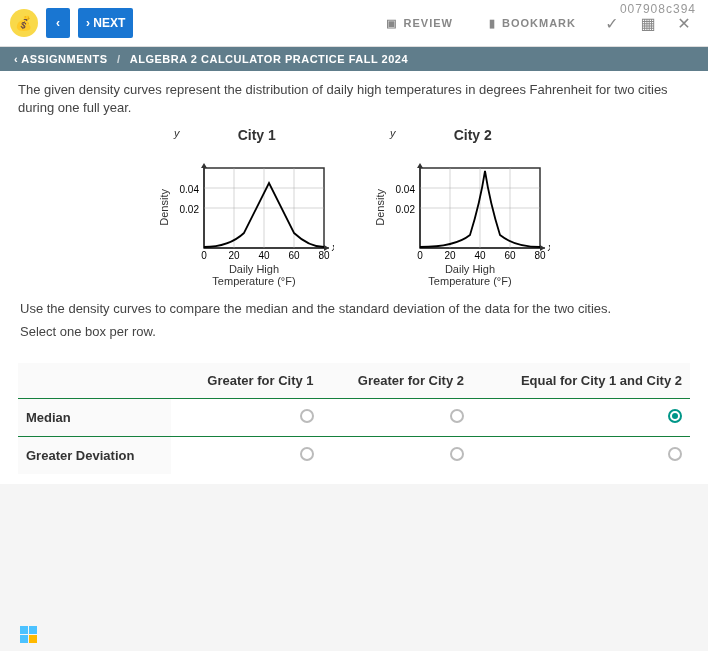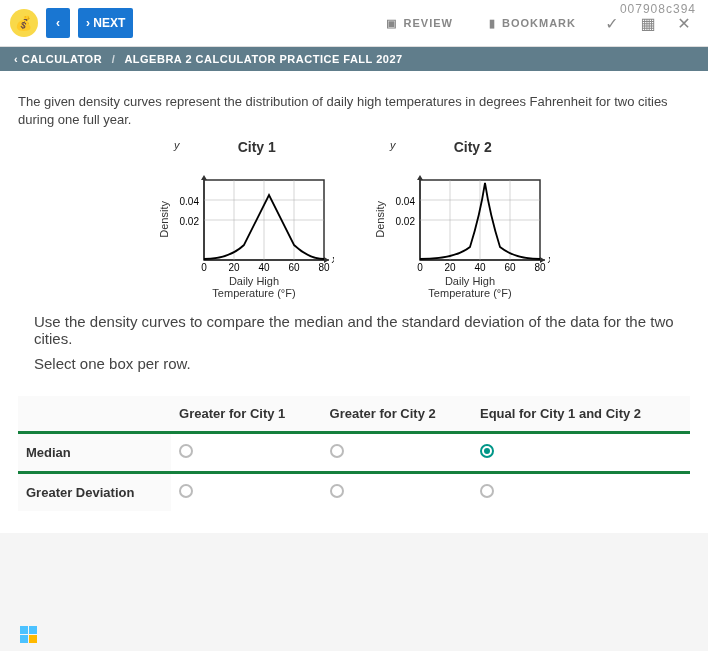--- a/index.html
+++ b/index.html
@@ -6,32 +6,32 @@
 body{width:708px;height:651px;background:#f5f5f5;overflow:hidden;position:relative}
 .topbar{display:flex;align-items:center;padding:8px 10px;background:#fff;gap:8px;border-bottom:1px solid #ddd}
 .logo{width:28px;height:28px;border-radius:50%;background:#f9d94a;display:flex;align-items:center;justify-content:center;font-size:14px}
 .navbtn{background:#1976d2;color:#fff;border:none;padding:8px 8px;font-size:12px;font-weight:bold;border-radius:2px;cursor:pointer}
 .navbtn.prev{padding:8px 10px}
 .topaction{display:flex;align-items:center;gap:6px;color:#888;font-size:11px;font-weight:bold;letter-spacing:1px;padding:6px 14px}
 .spacer{flex:1}
 .iconbtn{width:28px;height:28px;display:flex;align-items:center;justify-content:center;color:#888;cursor:pointer}
 .breadcrumb{background:#607d8b;color:#fff;padding:6px 14px;font-size:11px;font-weight:bold;letter-spacing:0.5px}
 .breadcrumb .sep{margin:0 6px;opacity:0.7}
-.content{padding:22px 18px;background:#fff;color:#333}
+.content{padding:10px 18px;background:#fff;color:#333}
 .problem{font-size:13px;color:#444;line-height:1.4;margin-bottom:4px}
 .charts{display:flex;justify-content:center;gap:40px;margin:10px 0 14px}
 .chart{display:flex;flex-direction:column;align-items:center}
 .chart-title{font-weight:bold;font-size:14px;margin-bottom:20px}
-.instruction{font-size:15px;color:#444;margin:8px 16px 4px}
+.instruction{font-size:13px;color:#444;margin:8px 2px 4px}
 .table-wrap{margin-top:24px}
 table{border-collapse:collapse;width:100%;font-size:13px;color:#333}
-th,td{padding:10px 8px;text-align:left}
+th,td{padding:10px 8px;text-align:right}
 th{font-weight:bold;background:#fafafa}
 td.rowlabel{text-align:left;font-weight:bold;background:#fafafa}
-tbody tr{border-top:3px solid #15803d}
+tbody tr{border-top:1px solid #15803d}
 .radio{width:14px;height:14px;border:2px solid #bbb;border-radius:50%;display:inline-block;position:relative}
 .radio.selected{border-color:#009688}
 .radio.selected::after{content:"";position:absolute;top:2px;left:2px;width:6px;height:6px;border-radius:50%;background:#009688}
 .header-id{position:absolute;top:2px;right:12px;font-size:12px;color:#999;letter-spacing:1px}
 .footer{position:absolute;bottom:8px;left:20px;display:flex;align-items:center;gap:12px}
 .win-icon{display:grid;grid-template-columns:8px 8px;grid-template-rows:8px 8px;gap:1px}
 .win-icon span:nth-child(1){background:#4cc2ff}
 .win-icon span:nth-child(2){background:#4cc2ff}
 .win-icon span:nth-child(3){background:#4cc2ff}
 .win-icon span:nth-child(4){background:#ffb900}
@@ -55,23 +55,23 @@
     <span>▮</span>
     <span>BOOKMARK</span>
   </div>
   <div class="iconbtn">✓</div>
   <div class="iconbtn">▦</div>
   <div class="iconbtn">✕</div>
 </div>
 
 <div class="breadcrumb">
   <span>‹</span>
-  <span>CALCULATOR</span>
+  <span>ASSIGNMENTS</span>
   <span class="sep">/</span>
-  <span>ALGEBRA 2 CALCULATOR PRACTICE FALL 2027</span>
+  <span>ALGEBRA 2 CALCULATOR PRACTICE FALL 2024</span>
 </div>
 
 <div class="content">
   <p class="problem">The given density curves represent the distribution of daily high temperatures in degrees Fahrenheit for two cities during one full year.</p>
 
   <div class="charts">
     <div class="chart">
       <div style="display:flex;align-items:flex-start">
         <div style="writing-mode:vertical-rl;transform:rotate(180deg);font-size:11px;margin-right:4px;align-self:center">Density</div>
         <div>

